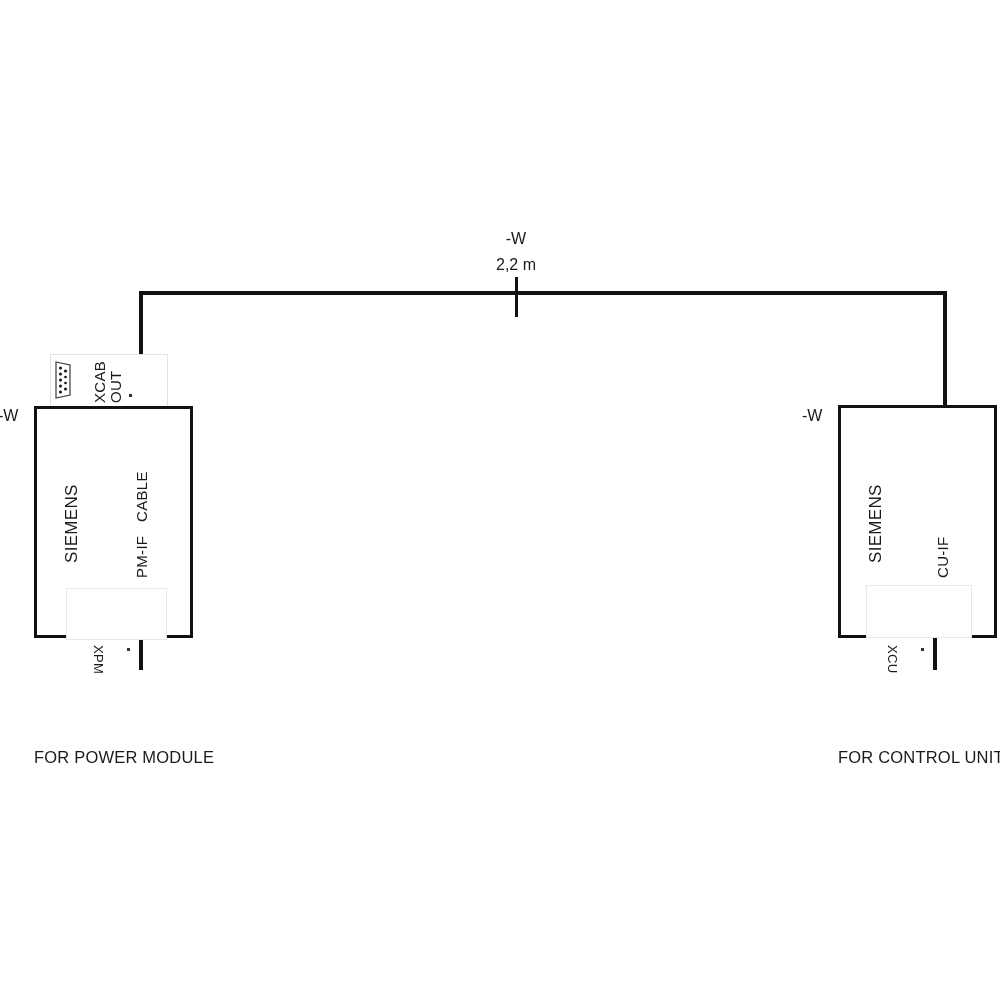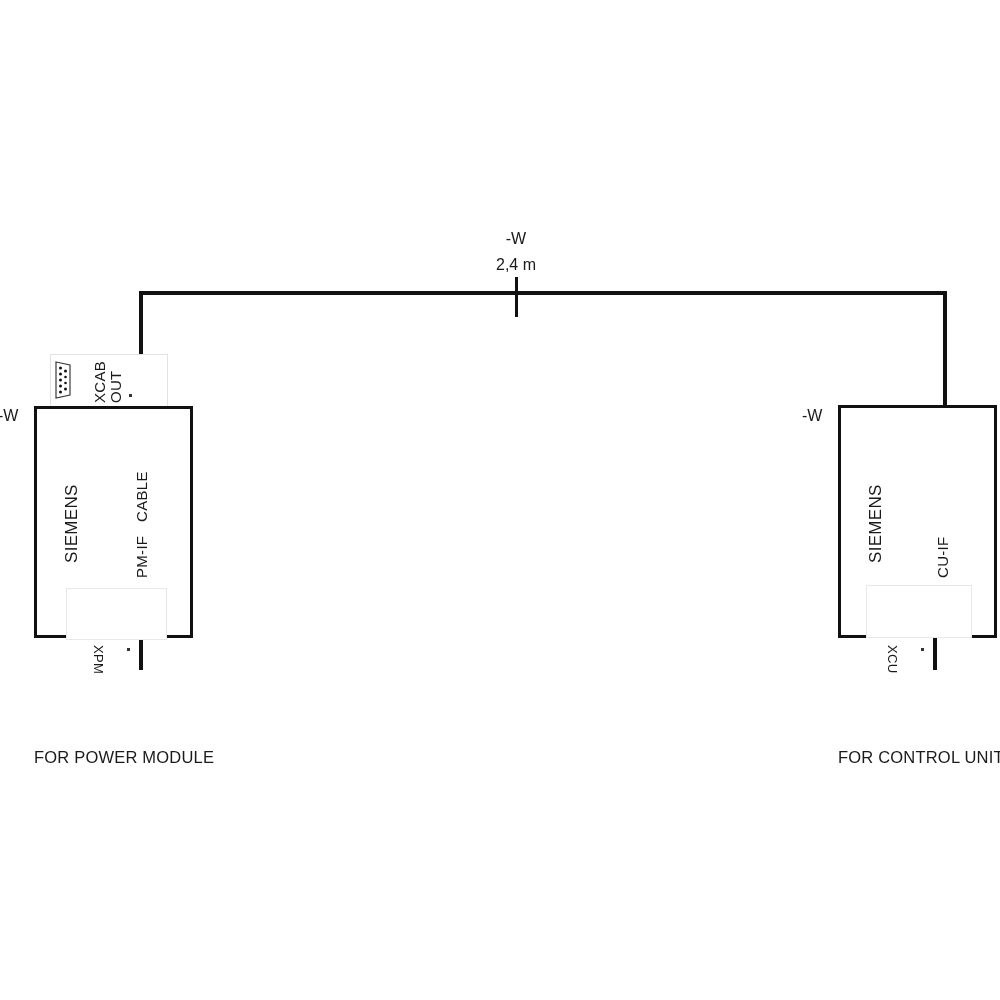--- a/index.html
+++ b/index.html
@@ -128,21 +128,21 @@
 
   <div class="cable-line cable-v" style="left:943px; top:293px; height:114px;"></div>
 
   <div class="cable-tick" style="left:515px; top:277px; height:40px;"></div>
 
   <div class="cable-line cable-v" style="left:139px; top:637px; height:33px;"></div>
 
   <div class="cable-line cable-v" style="left:933px; top:637px; height:33px;"></div>
 
   <div class="center-label" style="left:466px; top:230px; width:100px;">-W</div>
-  <div class="center-label" style="left:466px; top:256px; width:100px;">2,4 m</div>
+  <div class="center-label" style="left:466px; top:256px; width:100px;">2,2 m</div>
 
   <div class="connector-panel" style="left:50px; top:354px; width:118px; height:104px;"></div>
 
   <div class="dsub" style="left:52px; top:360px;">
     <svg width="22" height="40" viewBox="0 0 22 40">
       <path d="M4 2 L18 5 L18 35 L4 38 Z" fill="#ffffff" stroke="#3a3a3a" stroke-width="1.2"></path>
       <circle cx="8.5" cy="8" r="1.5" fill="#111"></circle>
       <circle cx="8.5" cy="14" r="1.5" fill="#111"></circle>
       <circle cx="8.5" cy="20" r="1.5" fill="#111"></circle>
       <circle cx="8.5" cy="26" r="1.5" fill="#111"></circle>

